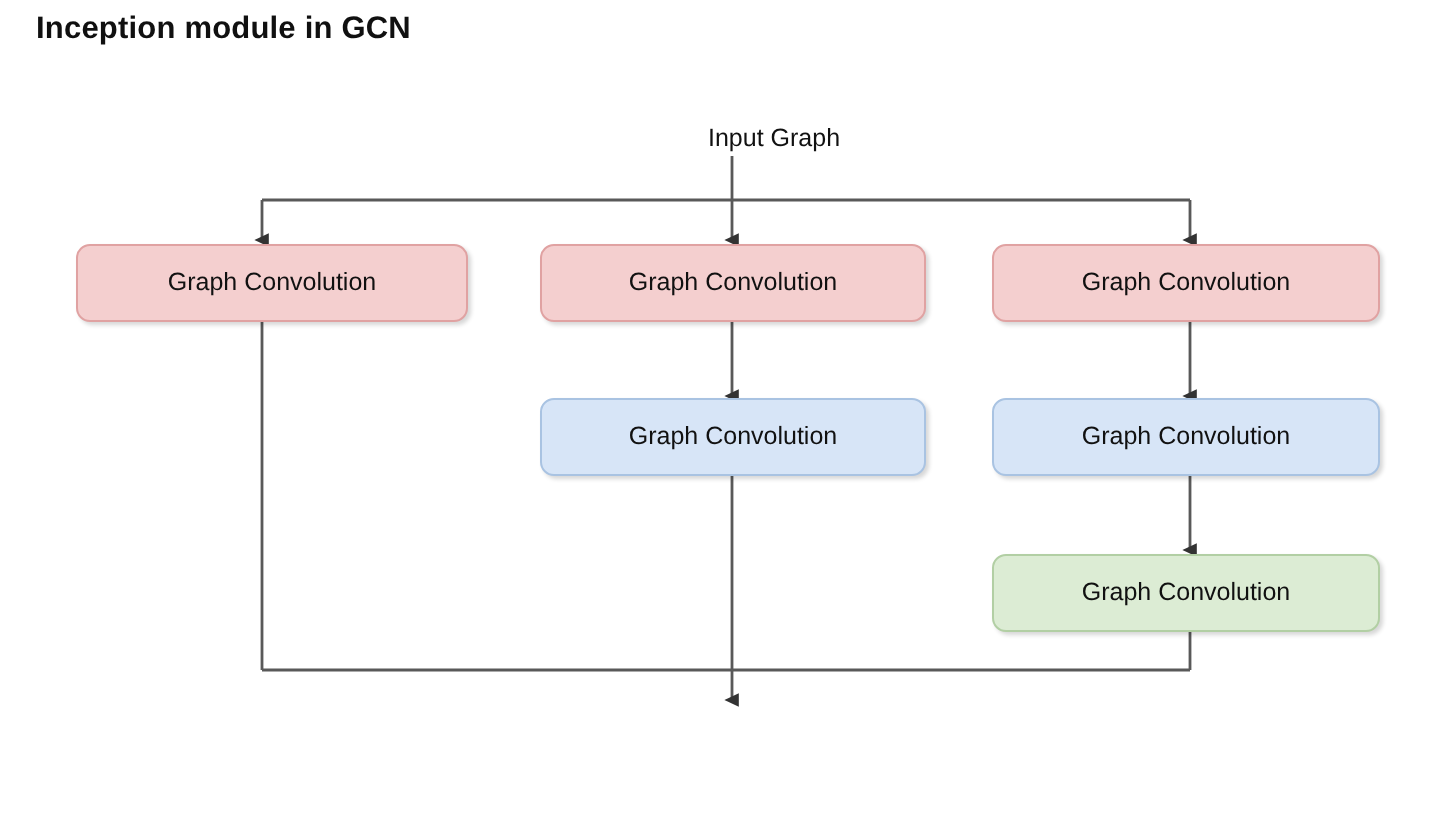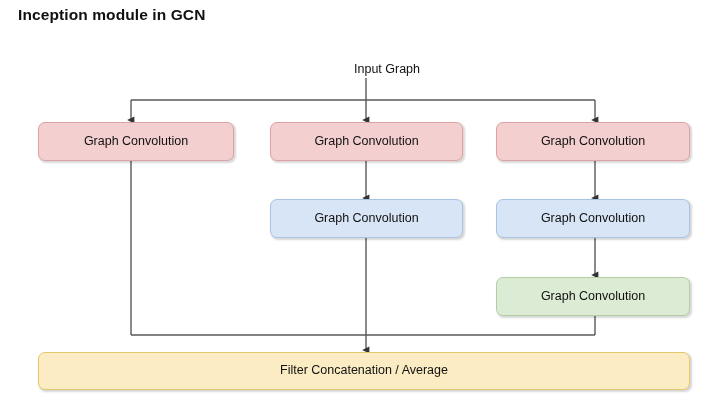--- a/index.html
+++ b/index.html
@@ -129,17 +129,14 @@
     <span>Graph Convolution</span>
   </div>
   <div class="node blue" style="left:496px; top:199px; width:194px; height:39px;">
     <span>Graph Convolution</span>
   </div>
 
   <div class="node green" style="left:496px; top:277px; width:194px; height:39px;">
     <span>Graph Convolution</span>
   </div>
 
-  <div class="node yellow" style="left:38px; top:352px; width:652px; height:38px;">
-    <span>Filter Concatenation / Average</span>
-  </div>
 
 </div>
 
 </body></html>

